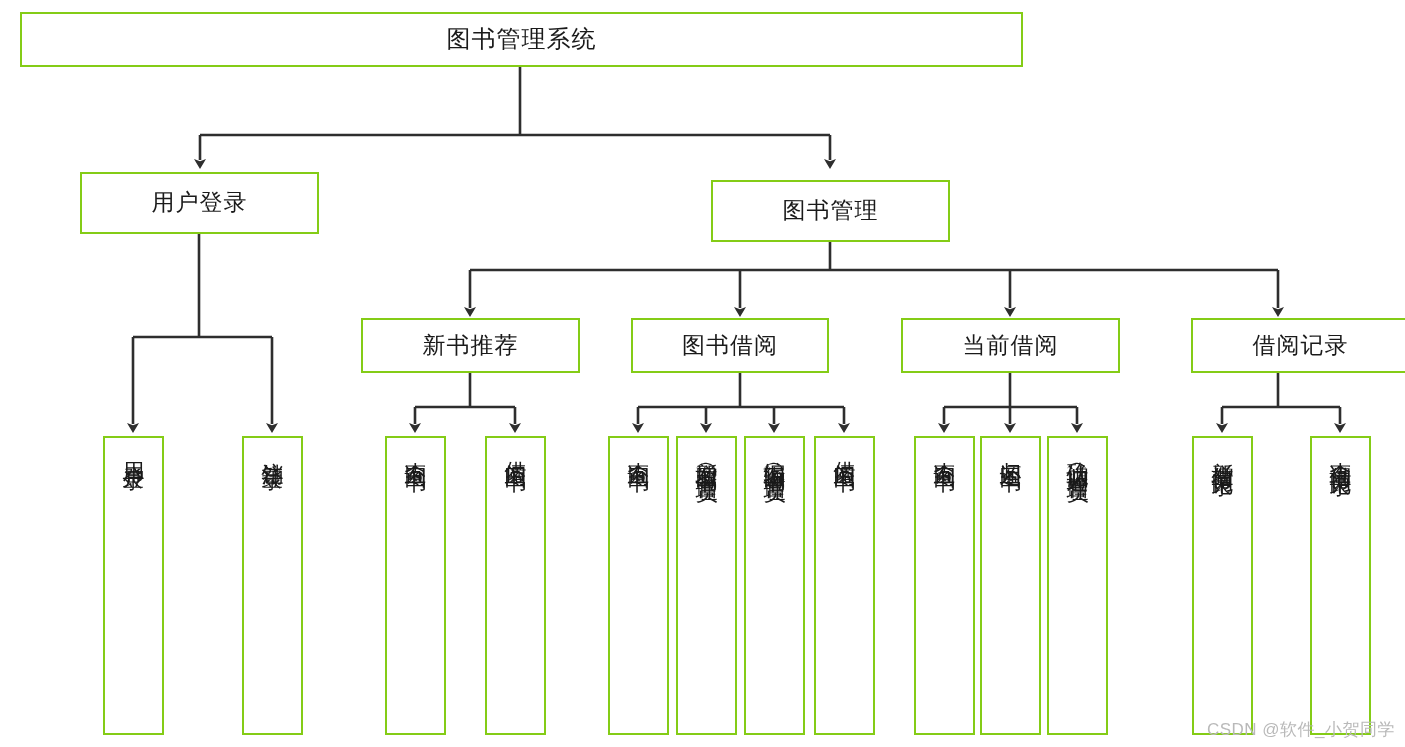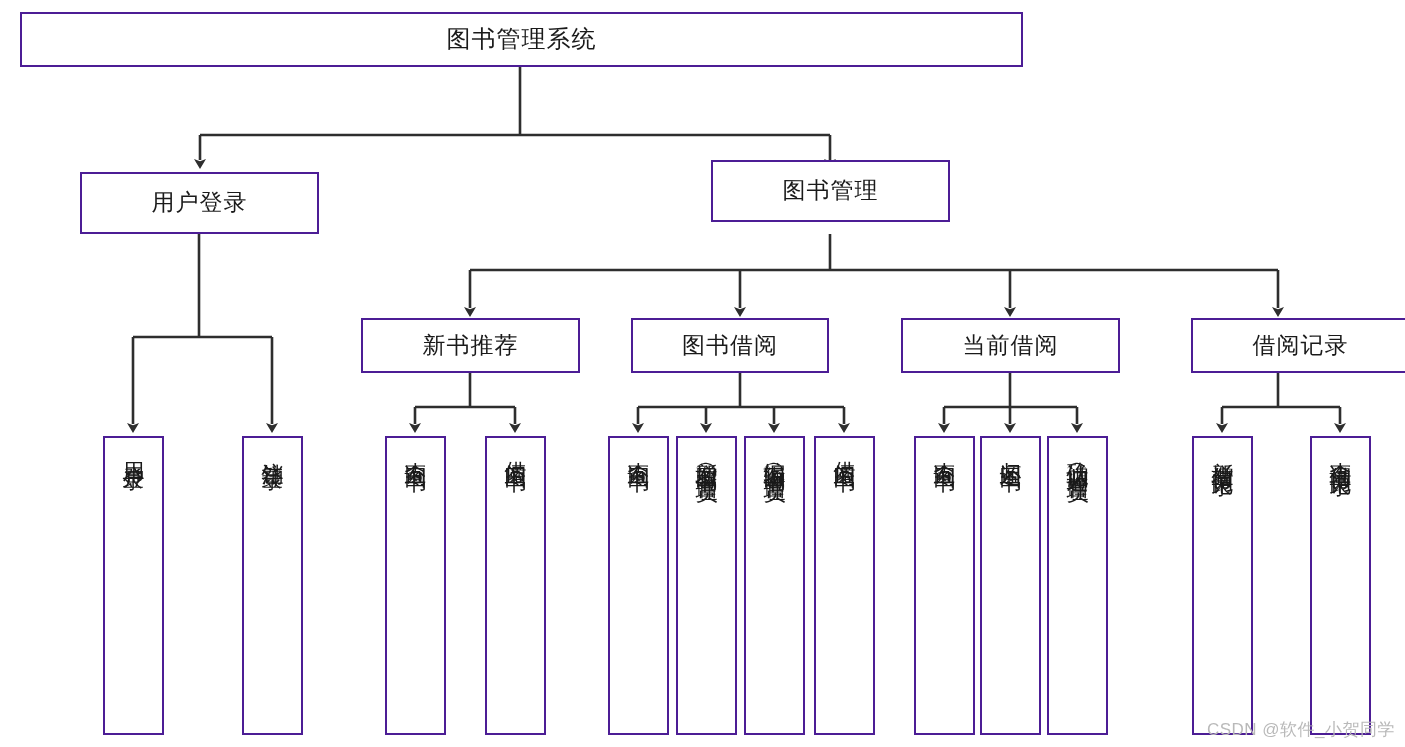--- a/index.html
+++ b/index.html
@@ -23,21 +23,21 @@
     left: 0;
     top: 0;
     width: 1405px;
     height: 747px;
     pointer-events: none;
   }
   .node {
     position: absolute;
     box-sizing: border-box;
     background: #ffffff;
-    border: 2px solid #4c1d95;
+    border: 2px solid #84cc16;
     display: flex;
     align-items: center;
     justify-content: center;
     color: #1a1a1a;
   }
   .node.horiz {
     font-size: 23px;
     letter-spacing: 1px;
     line-height: 1.2;
   }
@@ -123,21 +123,21 @@
     </g>
   </svg>
 
   <div class="node horiz root" style="left:20px; top:12px; width:1003px; height:55px;">
     <span>图书管理系统</span>
   </div>
 
   <div class="node horiz" style="left:80px; top:172px; width:239px; height:62px;">
     <span>用户登录</span>
   </div>
-  <div class="node horiz" style="left:711px; top:160px; width:239px; height:62px;">
+  <div class="node horiz" style="left:711px; top:180px; width:239px; height:62px;">
     <span>图书管理</span>
   </div>
 
   <div class="node horiz" style="left:361px; top:318px; width:219px; height:55px;text-align:center;">
     <span>新书推荐</span>
   </div>
   <div class="node horiz" style="left:631px; top:318px; width:198px; height:55px;">
     <span>图书借阅</span>
   </div>
   <div class="node horiz" style="left:901px; top:318px; width:219px; height:55px;">

